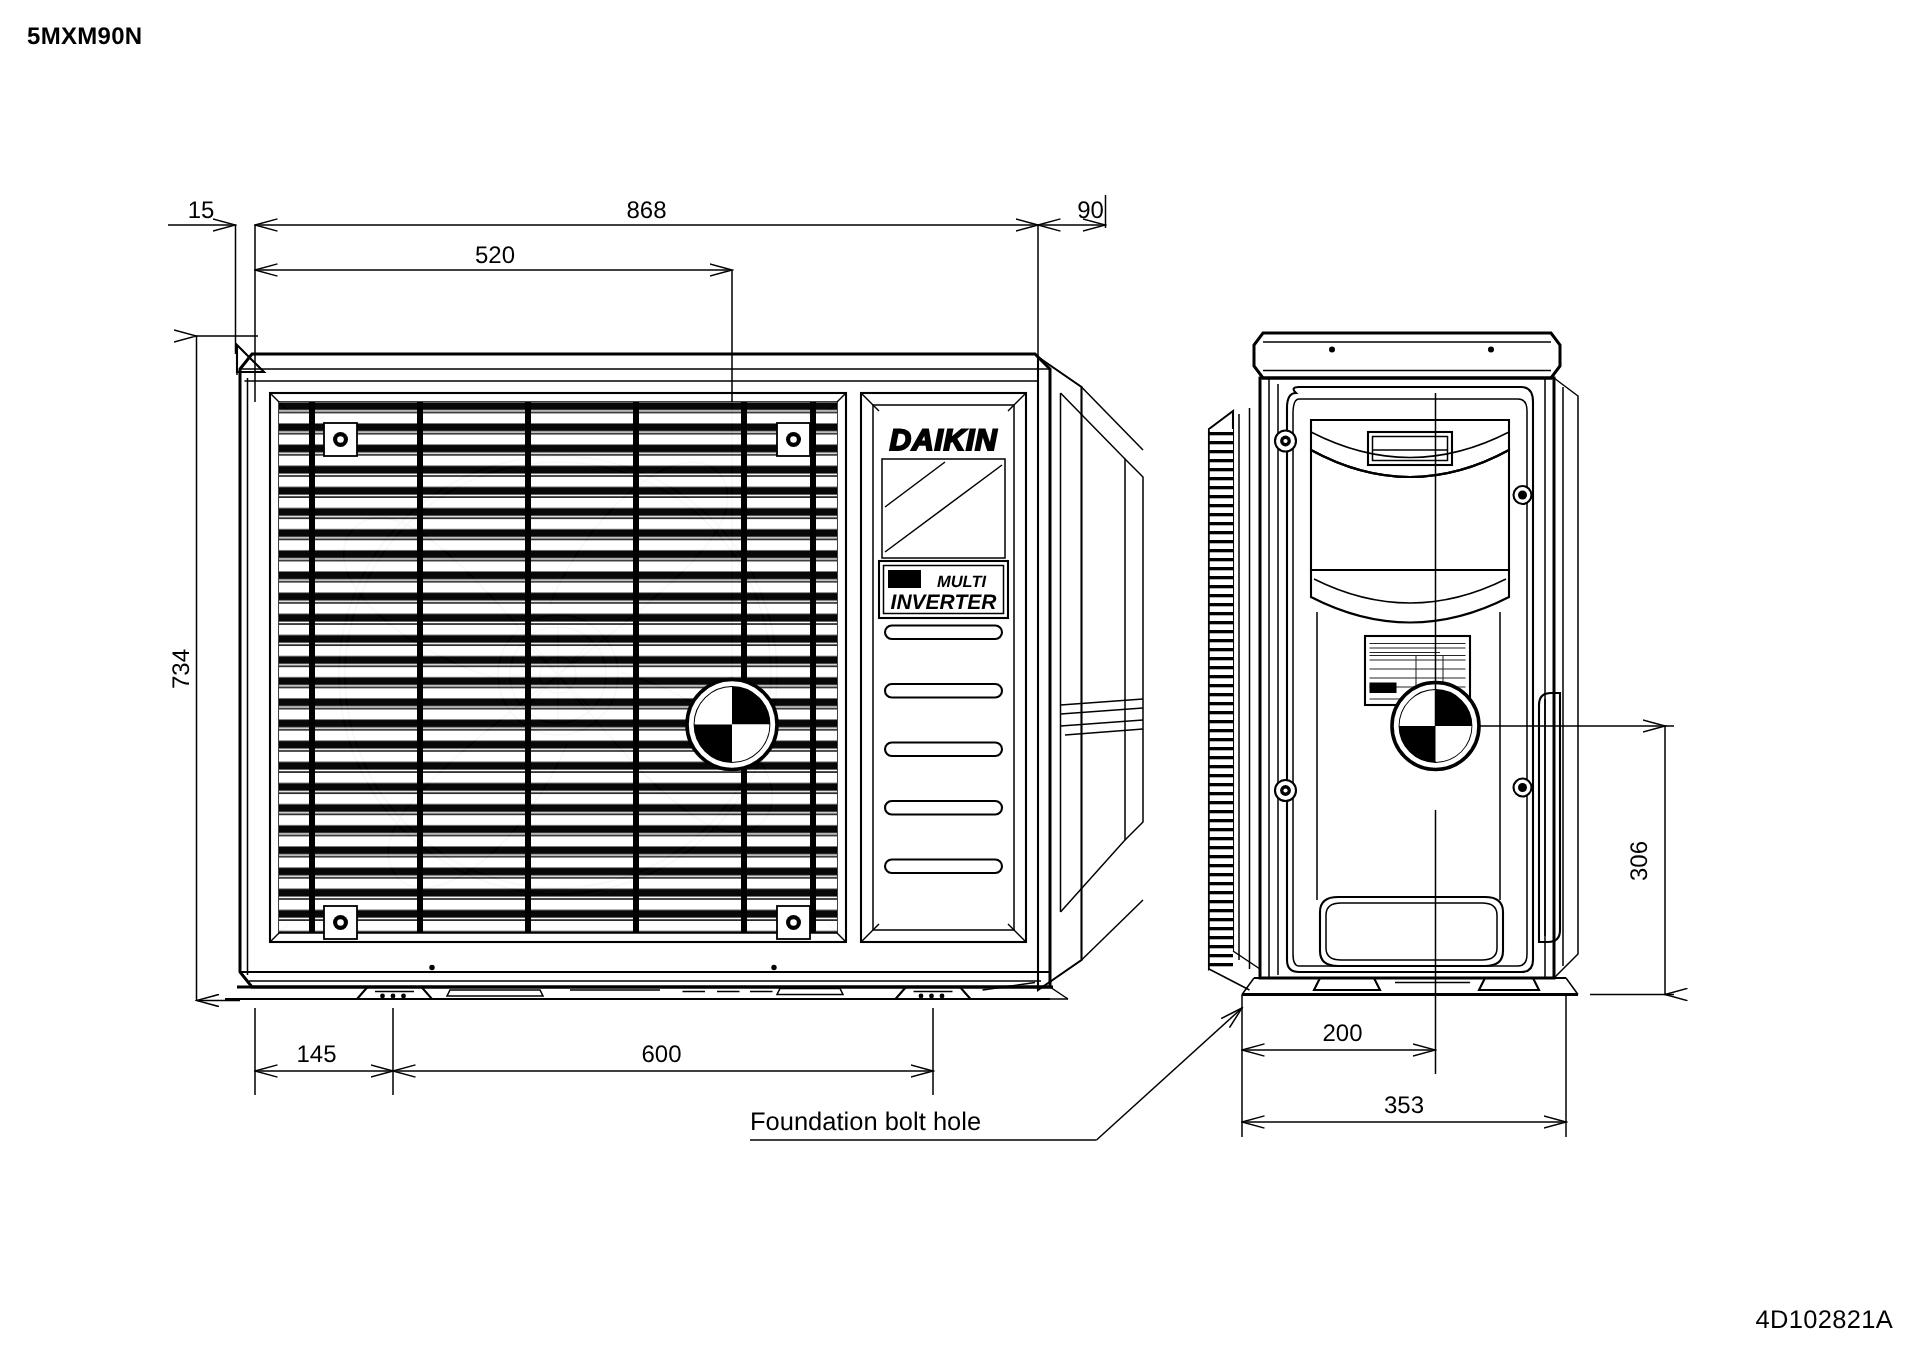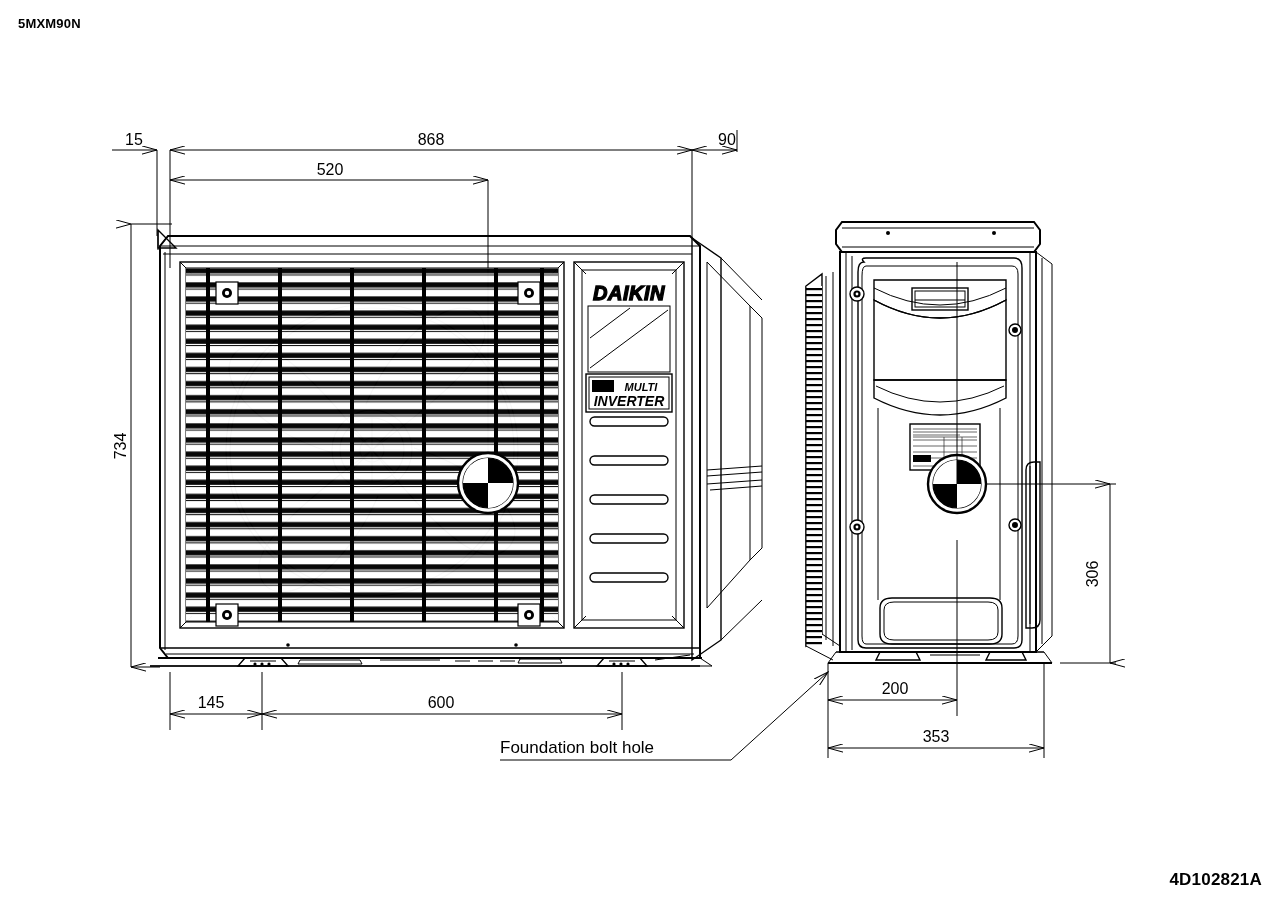--- a/index.html
+++ b/index.html
@@ -2,25 +2,25 @@
 <html><head>
 <meta charset="utf-8">
 <style>
   html,body{margin:0;padding:0;background:#ffffff;}
   body{
     width:1280px;height:904px;position:relative;overflow:hidden;
     font-family:"Liberation Sans", sans-serif;color:#000;
   }
   .title-model{
     position:absolute;left:18px;top:16px;
-    font-size:13px;font-weight:bold;letter-spacing:0.2px;text-align:right;
+    font-size:16px;font-weight:bold;letter-spacing:0.2px;text-align:right;
   }
   .drawing-no{
     position:absolute;right:18px;bottom:14px;
-    font-size:17px;font-weight:bold;letter-spacing:0.2px;
+    font-size:17px;font-weight:normal;letter-spacing:0.2px;
   }
   svg.sheet{position:absolute;left:0;top:0;width:1280px;height:904px;}
   svg text{font-family:"Liberation Sans", sans-serif;fill:#000;}
   .dim-txt{font-size:16px;}
   .lbl-txt{font-size:17px;}
   .ln{stroke:#000;fill:none;}
   .thin{stroke-width:1;}
   .med{stroke-width:1.4;}
   .thick{stroke-width:2;}
   .fillw{fill:#ffffff;stroke:#000;stroke-width:1.2;}

